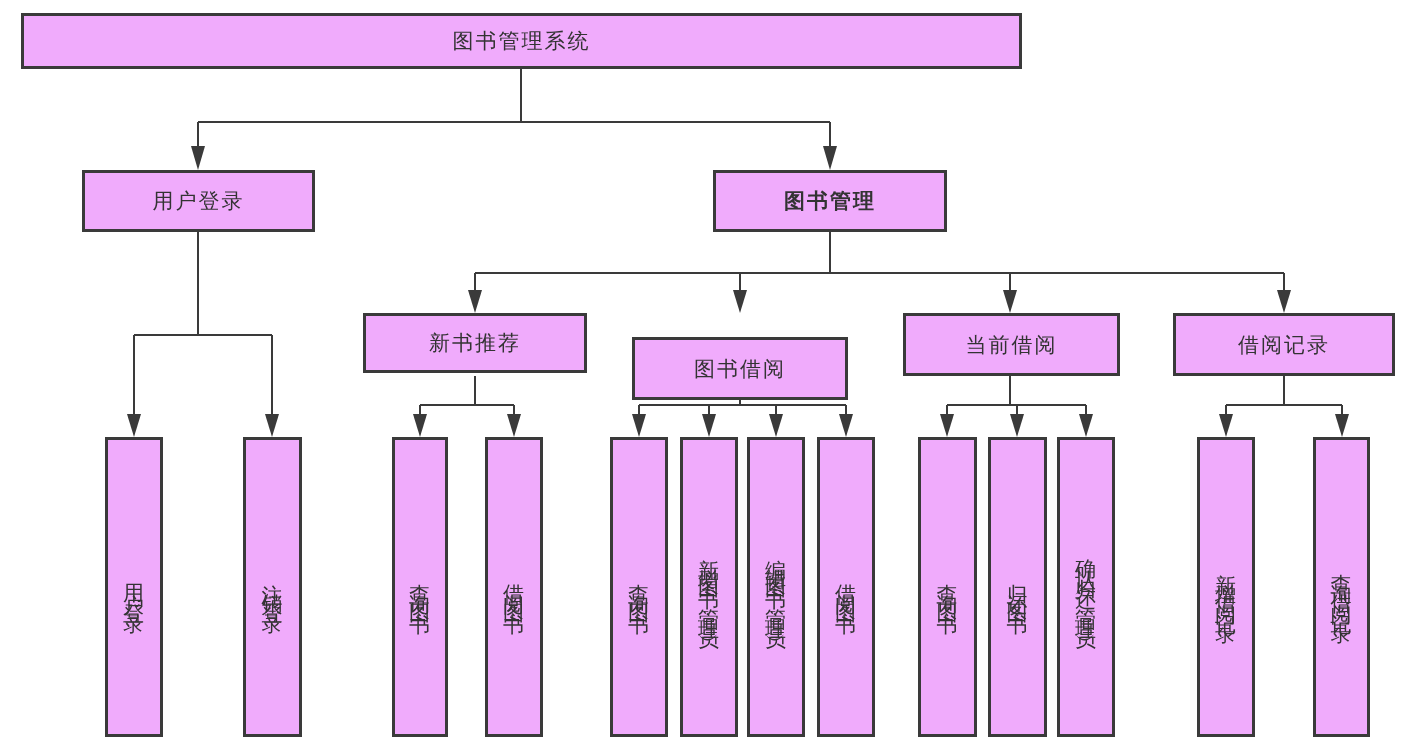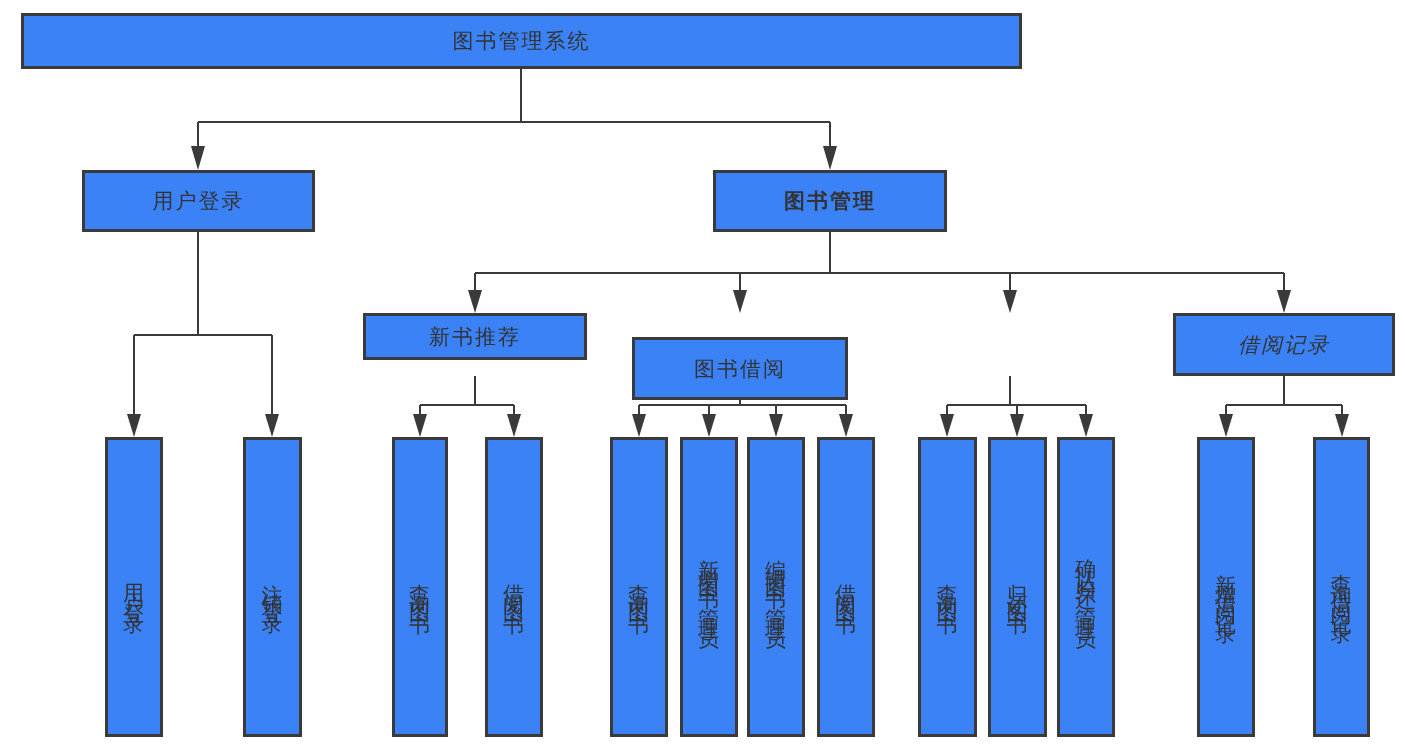--- a/index.html
+++ b/index.html
@@ -16,21 +16,21 @@
   }
   #connectors {
     position: absolute;
     left: 0; top: 0;
     width: 1405px;
     height: 747px;
   }
   .box {
     position: absolute;
     box-sizing: border-box;
-    background: #3b82f6;
+    background: #f0abfc;
     border: 3px solid #3a3a3a;
     display: flex;
     align-items: center;
     justify-content: center;
     color: #333333;
     font-size: 21px;
     letter-spacing: 2px;
     white-space: nowrap;
     z-index: 2;
   }
@@ -39,24 +39,24 @@
     text-orientation: mixed;
     letter-spacing: 10px;
     white-space: normal;
     line-height: 1;
     text-align: center;
   }
   
   #root          { left: 21px;   top: 13px;  width: 1001px; height: 56px; }
   #n-user-login  { left: 82px;   top: 170px; width: 233px;  height: 62px; }
   #n-book-mgmt   { left: 713px;  top: 170px; width: 234px;  height: 62px; font-weight: bold; }
-  #n-new-book    { left: 363px;  top: 313px; width: 224px;  height: 47px; }
+  #n-new-book    { left: 363px;  top: 313px; width: 224px;  height: 60px; }
   #n-book-borrow { left: 632px;  top: 313px; width: 216px;  height: 63px; margin-top: 24px; }
   #n-current     { left: 903px;  top: 313px; width: 217px;  height: 63px; }
-  #n-record      { left: 1173px; top: 313px; width: 222px;  height: 63px; font-style: italic; }
+  #n-record      { left: 1173px; top: 313px; width: 222px;  height: 63px; }
   
   .leaf { top: 437px; height: 300px; }
   #v1  { left: 105px;  width: 58px; }
   #v2  { left: 243px;  width: 59px; }
   #v3  { left: 392px;  width: 56px; }
   #v4  { left: 485px;  width: 58px; }
   #v5  { left: 610px;  width: 58px; }
   #v6  { left: 680px;  width: 58px; }
   #v7  { left: 747px;  width: 58px; }
   #v8  { left: 817px;  width: 58px; }
@@ -124,20 +124,21 @@
     </g>
   </svg>
 
   <div class="box" id="root">图书管理系统</div>
 
   <div class="box" id="n-user-login">用户登录</div>
   <div class="box" id="n-book-mgmt">图书管理</div>
 
   <div class="box" id="n-new-book">新书推荐</div>
   <div class="box" id="n-book-borrow">图书借阅</div>
+  <div class="box" id="n-current">当前借阅</div>
   <div class="box" id="n-record">借阅记录</div>
 
   <div class="box vbox leaf" id="v1">用户登录</div>
   <div class="box vbox leaf" id="v2">注销登录</div>
 
   <div class="box vbox leaf" id="v3">查询图书</div>
   <div class="box vbox leaf" id="v4">借阅图书</div>
 
   <div class="box vbox leaf" id="v5">查询图书</div>
   <div class="box vbox leaf" id="v6">新增图书（管理员）</div>

